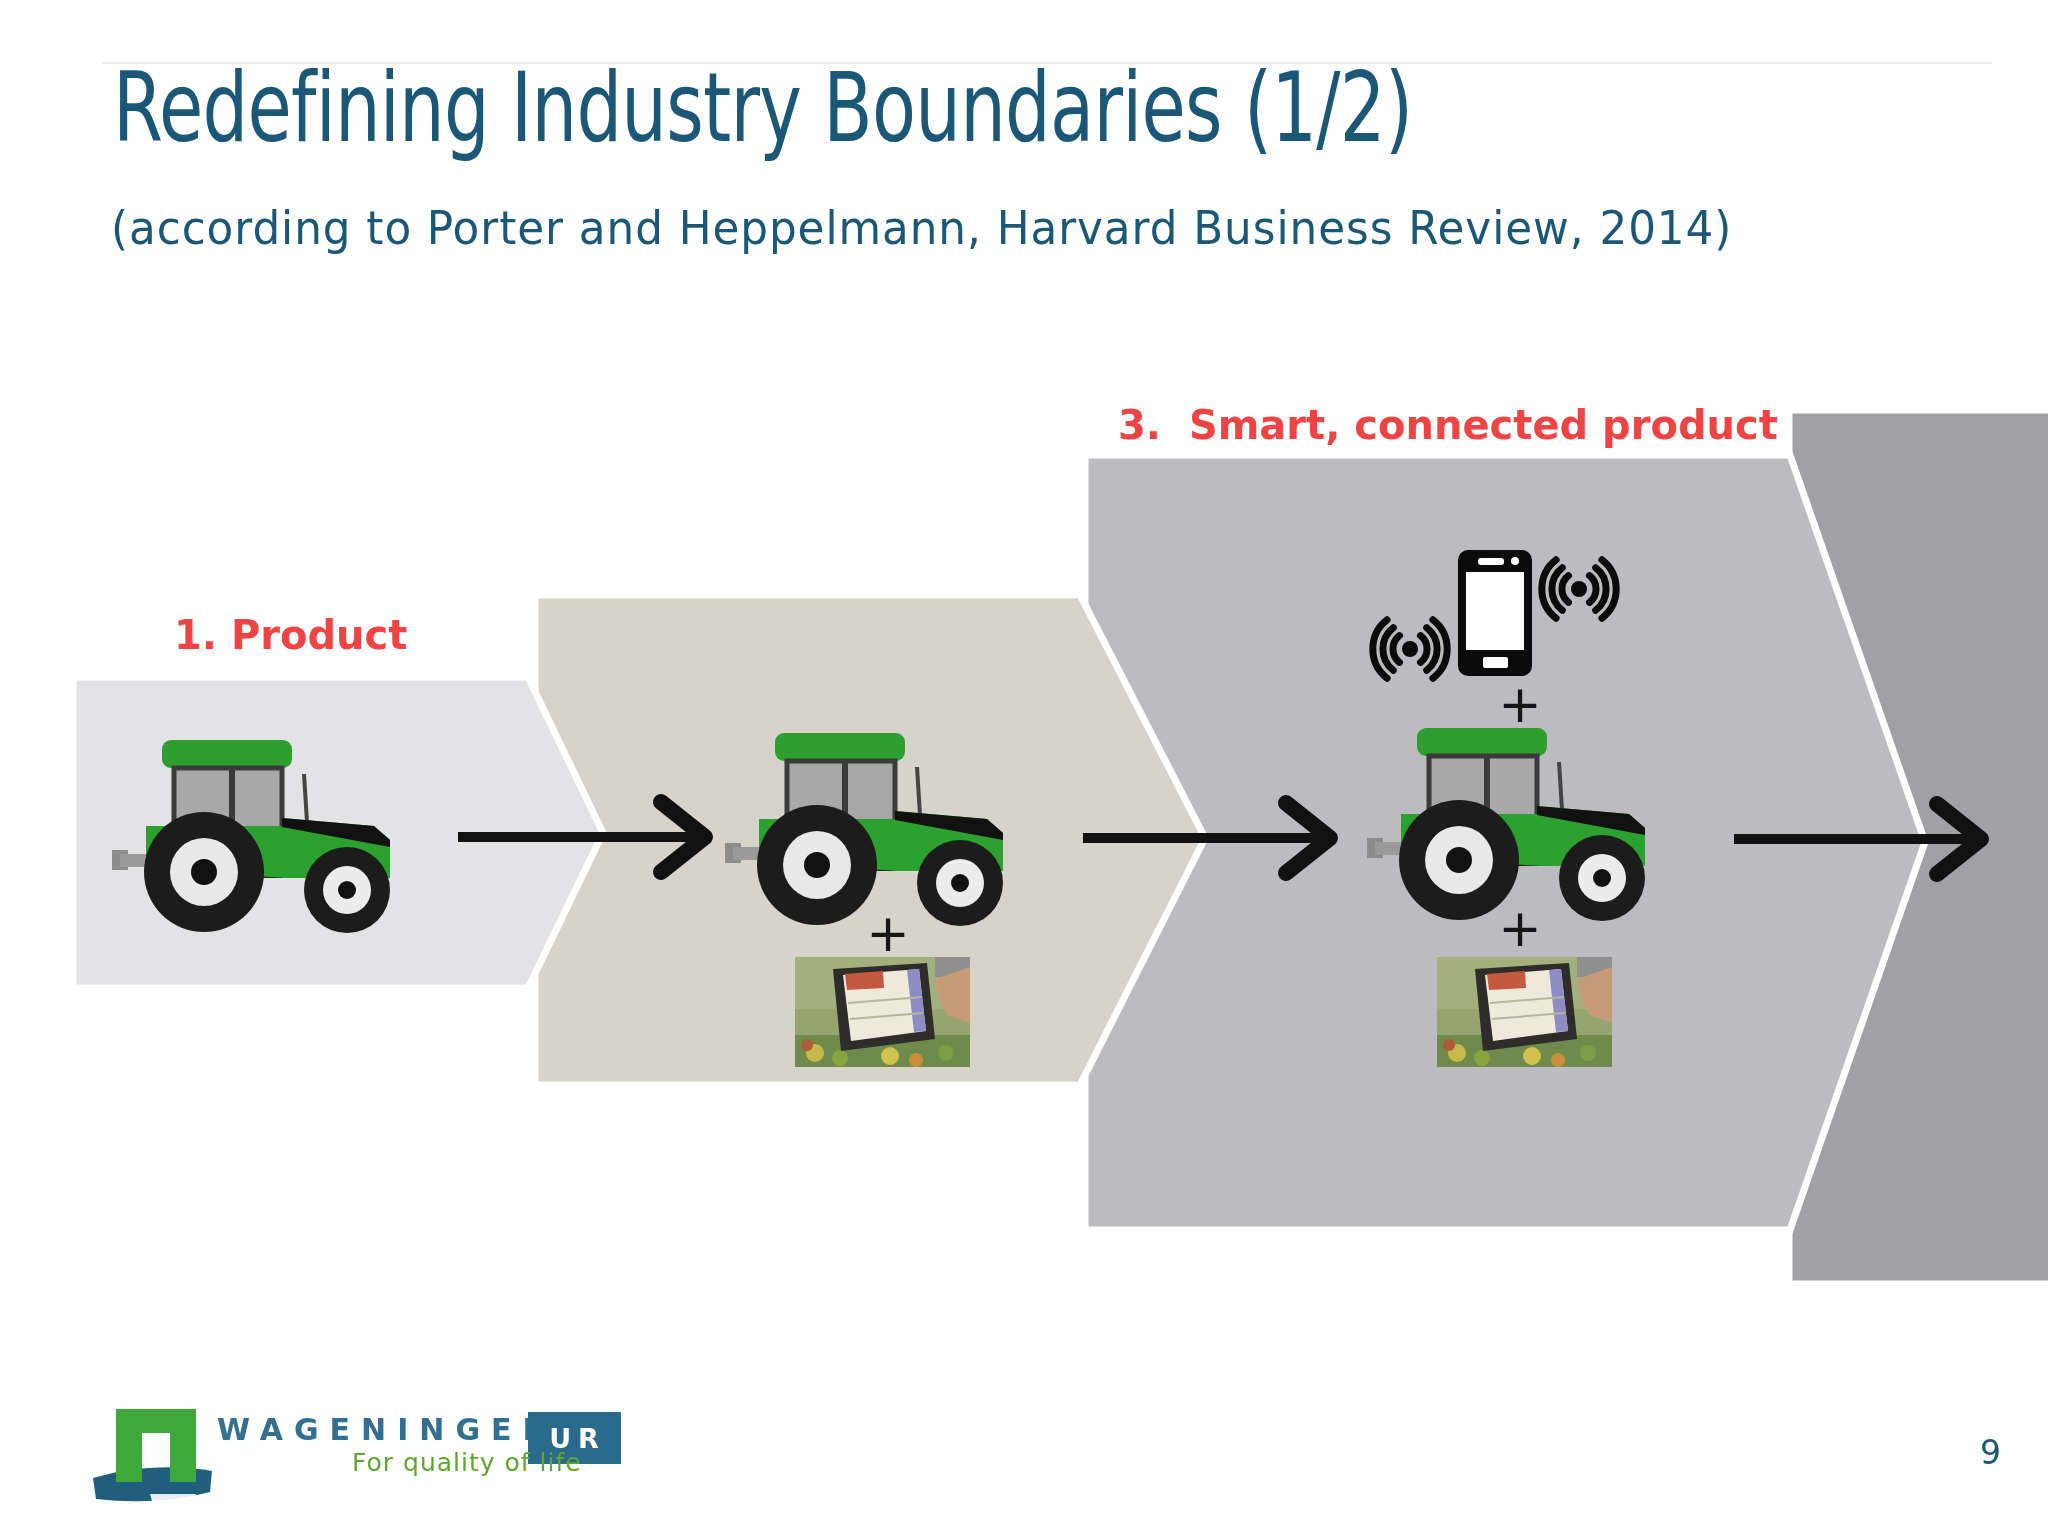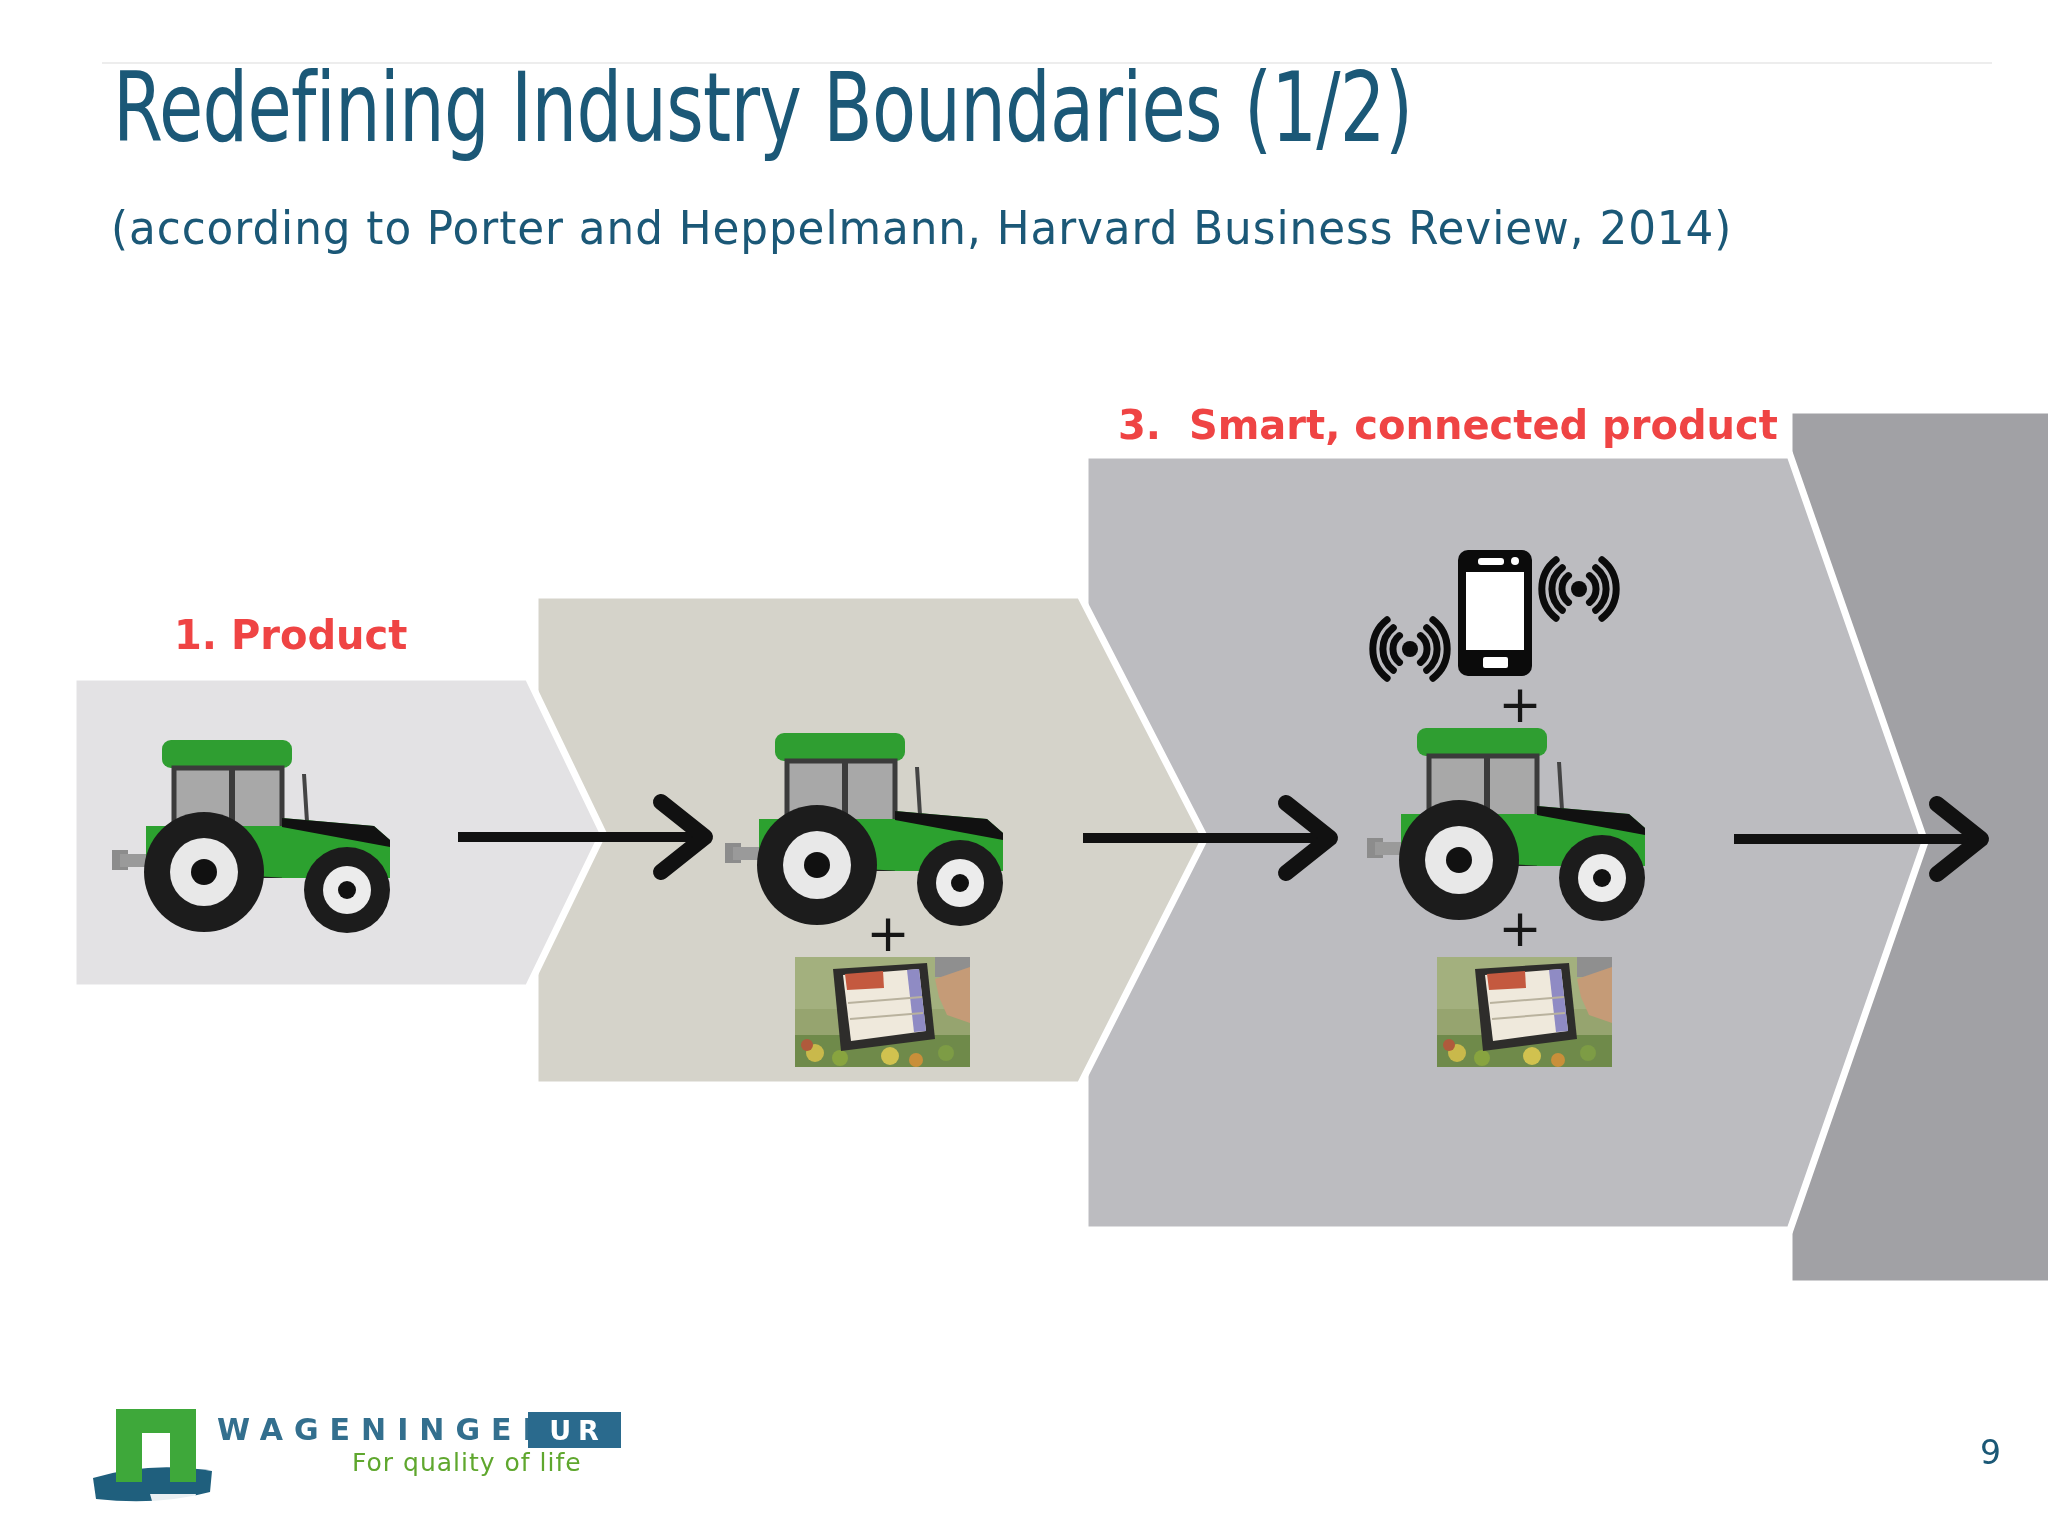--- a/index.html
+++ b/index.html
@@ -33,21 +33,21 @@
   .plus-s3-bottom{left:1520px;top:930px;}
   .plus-s2{left:888px;top:935px;}
   .page-number{
     position:absolute;left:1980px;top:1433px;font-size:33px;color:#1b5876;
   }
   .logo-text{
     position:absolute;left:217px;top:1412px;font-size:30px;font-weight:700;
     color:#336f8e;letter-spacing:11px;white-space:nowrap;
   }
   .logo-badge{
-    position:absolute;left:528px;top:1412px;width:93px;height:36px;background:#2a6a8d;
+    position:absolute;left:528px;top:1412px;width:93px;height:52px;background:#2a6a8d;
     color:#ffffff;font-size:27px;font-weight:700;letter-spacing:7px;
     display:flex;align-items:center;justify-content:center;padding-left:6px;box-sizing:border-box;text-align:right;
   }
   .logo-tagline{
     position:absolute;left:352px;top:1448px;font-size:25px;
     color:#5fa72e;white-space:nowrap;letter-spacing:1px;
   }
   svg.layer{position:absolute;left:0;top:0;width:2048px;height:1536px;}
   .arrow-line{stroke:#111111;stroke-width:10;}
   .arrow-head{stroke:#111111;stroke-width:16;fill:none;stroke-linecap:round;stroke-linejoin:round;}

